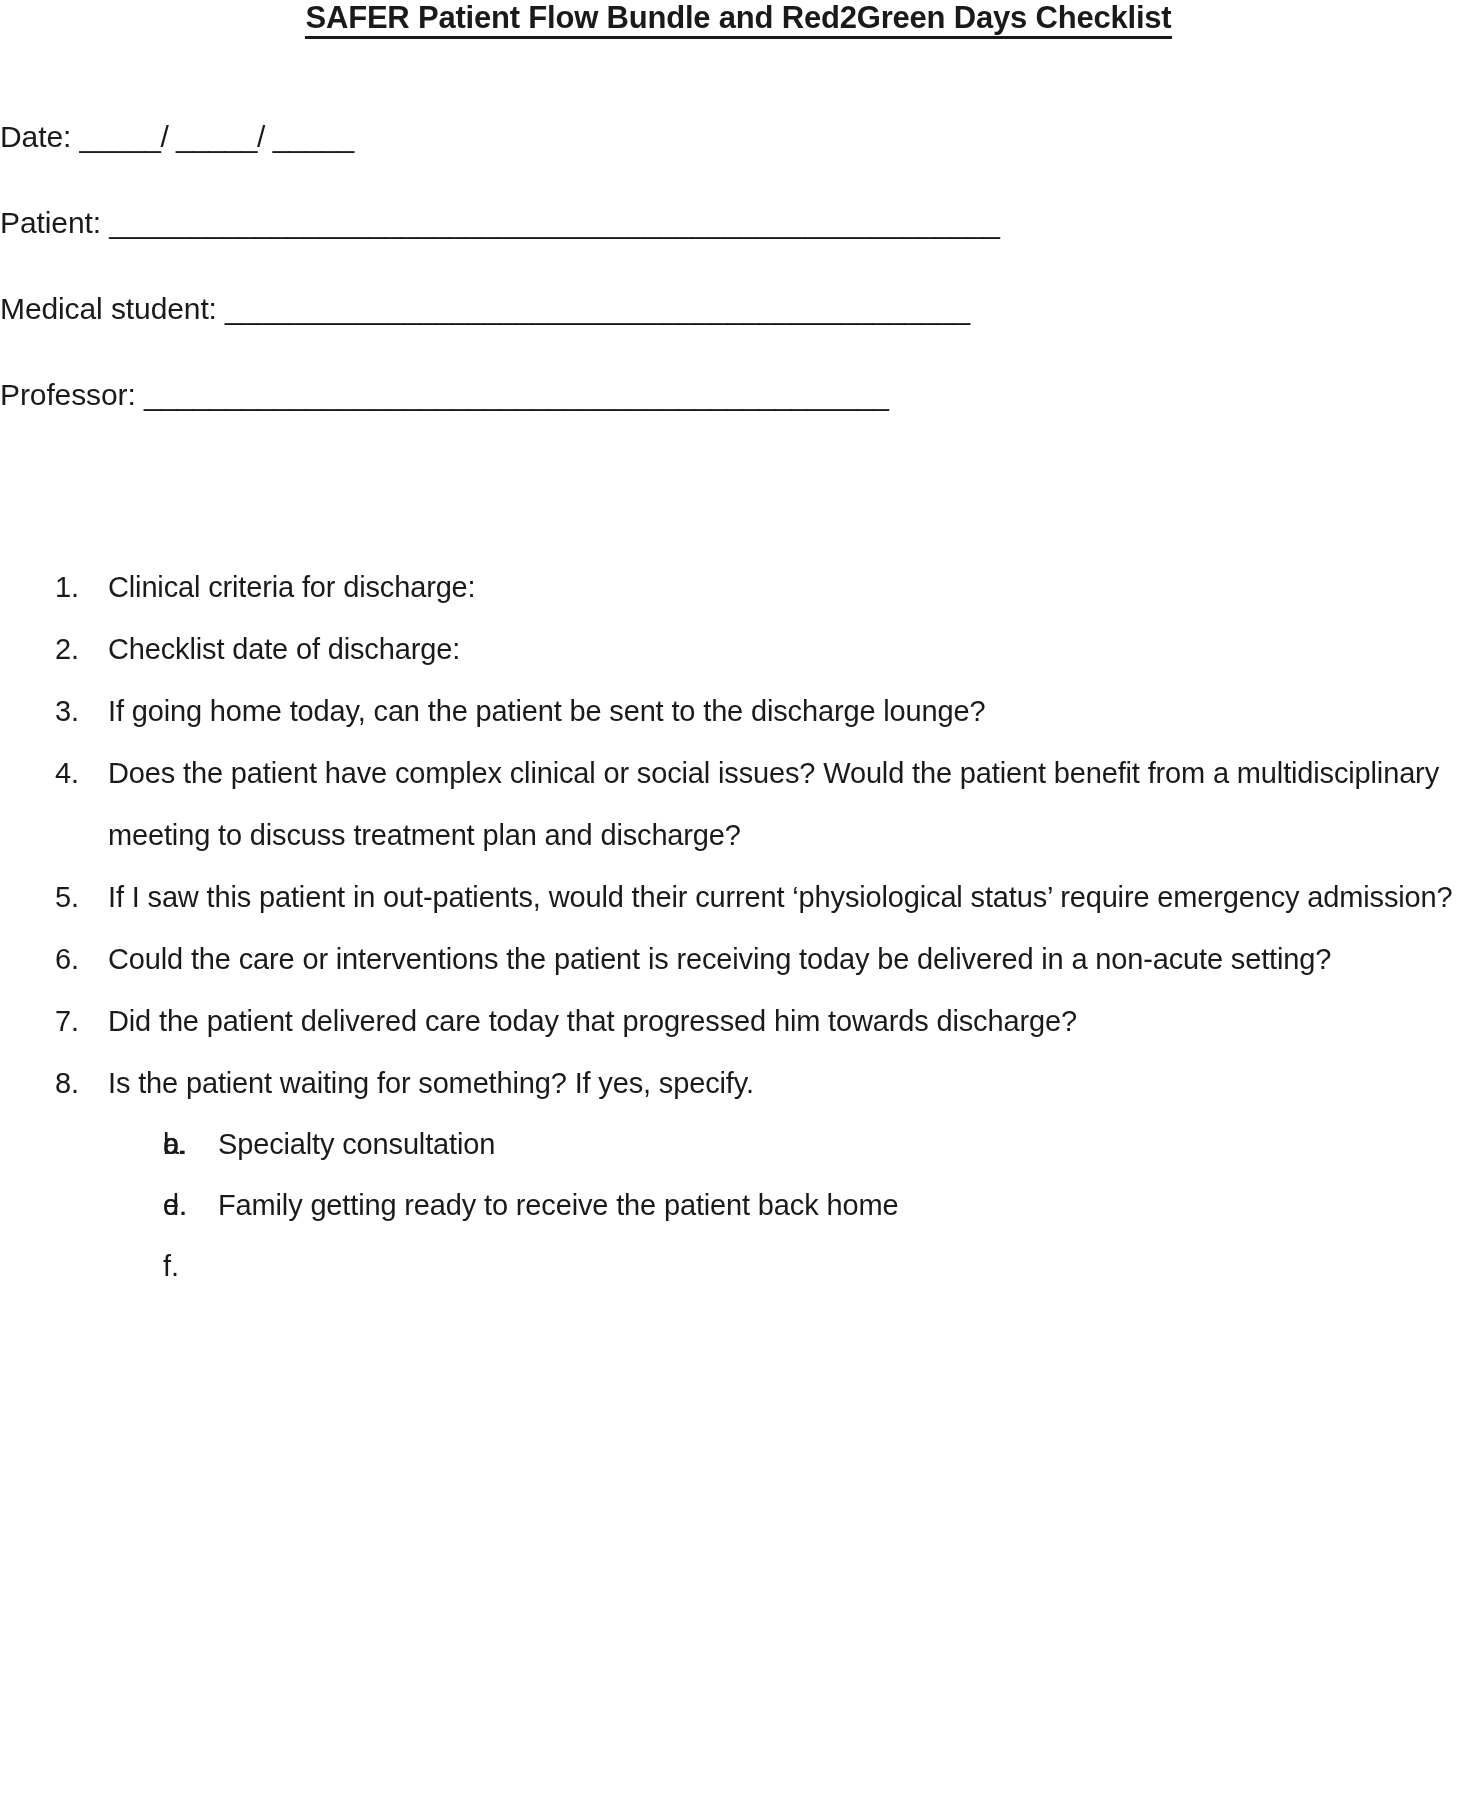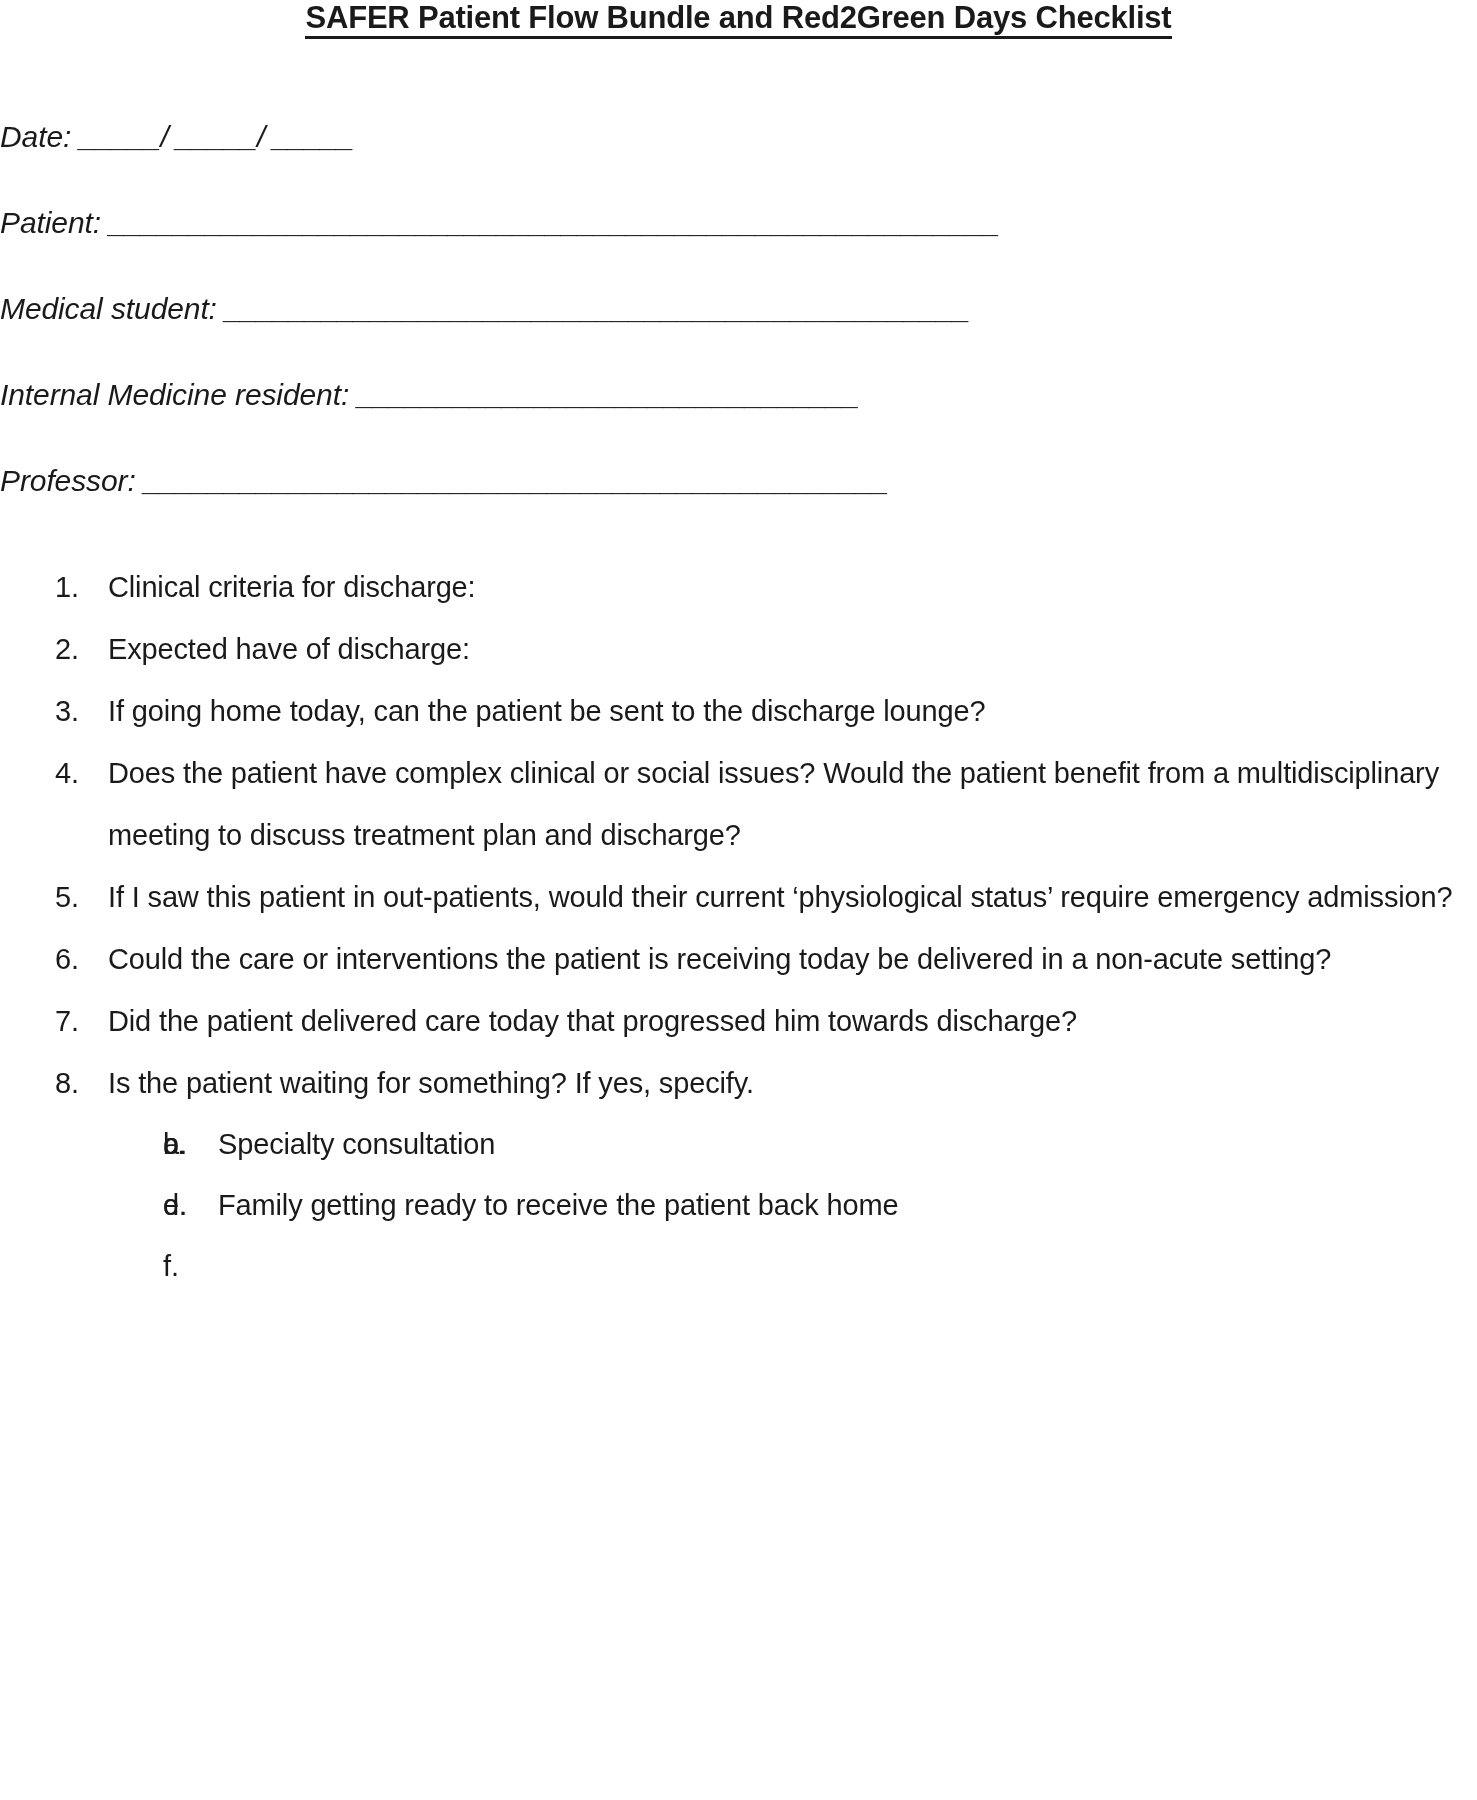--- a/index.html
+++ b/index.html
@@ -37,21 +37,20 @@
     border-bottom: 3px solid #1a1a1a;
     padding-bottom: 1px;
   }
 
   
   .form-block {
     position: absolute;
     top: 118px;
     left: 0px;
     width: 1477px;
-    font-style: italic;
   }
   .form-row {
     font-size: 30px;
     line-height: 38px;
     height: 86px;
     white-space: nowrap;
     letter-spacing: -0.1px;
   }
   .form-label {
     display: inline;
@@ -131,42 +130,38 @@
     <div class="form-row">
       <span class="form-label">Patient:</span>
       <span class="blank">_______________________________________________________</span>
     </div>
 
     <div class="form-row">
       <span class="form-label">Medical student:</span>
       <span class="blank">______________________________________________</span>
     </div>
 
-    <div class="form-row">
-      <span class="form-label">Internal Medicine resident:</span>
-      <span class="blank">_______________________________</span>
-    </div>
 
     <div class="form-row">
       <span class="form-label">Professor:</span>
       <span class="blank">______________________________________________</span>
     </div>
 
   </div>
 
   <div class="checklist">
 
     <div class="item">
       <span class="marker">1.</span>
       <span class="itext">Clinical criteria for discharge:</span>
     </div>
 
     <div class="item">
       <span class="marker">2.</span>
-      <span class="itext">Expected have of discharge:</span>
+      <span class="itext">Checklist date of discharge:</span>
     </div>
 
     <div class="item">
       <span class="marker">3.</span>
       <span class="itext">If going home today, can the patient be sent to the discharge lounge?</span>
     </div>
 
     <div class="item wide">
       <span class="marker">4.</span>
       <span class="itext">Does the patient have complex clinical or social issues? Would the patient benefit from a multidisciplinary meeting to discuss treatment plan and discharge?</span>

